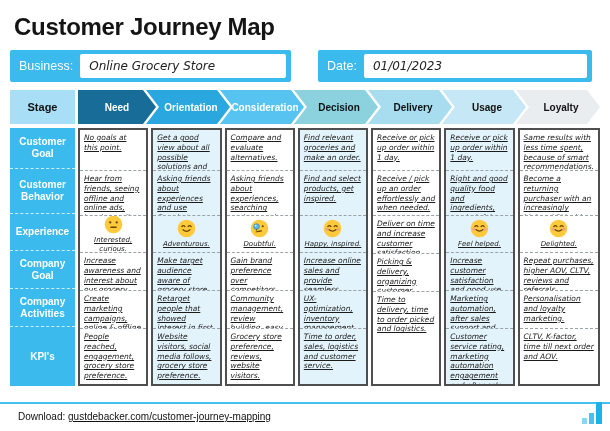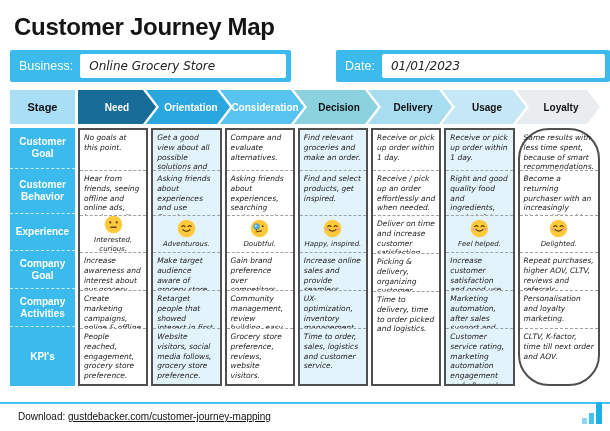--- a/index.html
+++ b/index.html
@@ -1,19 +1,19 @@
 <!DOCTYPE html>
 <html><head>
 <meta charset="utf-8">
 <style>
   html,body{margin:0;padding:0;background:#fff;}
   .page{position:relative;width:610px;height:431px;background:#fff;overflow:hidden;
         font-family:"Liberation Sans","DejaVu Sans",sans-serif;}
   .page-title{margin:13px 0 0 14px;font-size:24px;font-weight:800;color:#141414;letter-spacing:-.3px;}
-  .topbars{display:flex;justify-content:space-between;margin:9px 0 0 10px;}
+  .topbars{display:flex;justify-content:space-between;margin:9px 18px 0 10px;}
   .bar{background:#3ABAED;border-radius:2px;display:flex;align-items:center;
        height:32px;box-sizing:border-box;padding:4px 5px 4px 9px;}
   .bar-business{width:281px;}
   .bar-date{width:274px;}
   .bar-label{color:#fff;font-size:12.5px;margin-right:7px;white-space:nowrap;}
   .bar-input{background:#fff;border-radius:2px;flex:1;height:24px;display:flex;align-items:center;
              padding:0 9px;font-style:italic;font-size:12px;color:#222;
              font-family:"DejaVu Sans",sans-serif;}
   .journey{margin:8px 10px 0 10px;}
   .hdr-row{display:flex;height:34px;}
@@ -28,21 +28,21 @@
   .body-row{display:flex;margin-top:4px;height:258px;}
   .label-col{width:65px;flex:none;background:#3ABAED;display:flex;flex-direction:column;margin-right:3px;}
   .label-cell{display:flex;align-items:center;justify-content:center;text-align:center;
               color:#fff;font-weight:bold;font-size:10px;line-height:1.2;padding:4px 4px;box-sizing:border-box;
               border-bottom:1px dashed rgba(255,255,255,.75);}
   .label-cell:last-child{border-bottom:none;}
   .cols{display:flex;flex:1;gap:3px;}
   .col{flex:1;display:flex;flex-direction:column;border:2px solid #4F4F4F;box-sizing:border-box;}
   .cell{box-sizing:border-box;padding:3px 4px;border-bottom:1px dashed #9AA3A8;
         font-size:7.5px;line-height:1.3;font-style:italic;color:#1b1b1b;
-        font-family:"DejaVu Sans",sans-serif;overflow:hidden;}
+        font-family:"DejaVu Sans",sans-serif;overflow:hidden;text-decoration:underline;}
   .cell:last-child{border-bottom:none;}
   .h0{height:41px;flex:none;}
   .h1{height:45px;flex:none;}
   .h2{height:37px;flex:none;}
   .h3{height:38px;flex:none;}
   .h4{height:38px;flex:none;}
   .h5{flex:1;}
   .exp{display:flex;flex-direction:column;align-items:center;justify-content:center;gap:1px;padding:2px;}
   .exp .face{line-height:0;}
   .exp .exp-label{font-size:7px;font-style:italic;text-align:center;}
@@ -180,21 +180,21 @@
                   <path d="M7.8 13.2 Q12 16.8 16.2 13.2" stroke="#664500" stroke-width="1.4" fill="none" stroke-linecap="round"></path>
                   <circle cx="5.7" cy="12.9" r="1.7" fill="#F19A9A" opacity="0.85"></circle>
                   <circle cx="18.3" cy="12.9" r="1.7" fill="#F19A9A" opacity="0.85"></circle>
                 </svg></span>
               <span class="exp-label">Feel helped.</span>
             </div>
             <div class="cell h3">Increase customer satisfaction and good use of products.</div>
             <div class="cell h4">Marketing automation, after sales support and customer service.</div>
             <div class="cell h5">Customer service rating, marketing automation engagement and after sale rating.</div>
           </div>
-          <div class="col" style="background: rgb(255, 255, 255); border-radius: 31px;">
+          <div class="col" style="background: rgb(255, 255, 255);">
             <div class="cell h0">Same results with less time spent, because of smart recommendations.</div>
             <div class="cell h1">Become a returning purchaser with an increasingly higher AOV with friend referrals.</div>
             <div class="cell h2 exp">
               <span class="face"><svg viewBox="0 0 24 24" width="21" height="21" xmlns="http://www.w3.org/2000/svg">
                   <circle cx="12" cy="12" r="10" fill="#FFC93C"></circle>
                   <path d="M6.6 9.8 Q8.4 7.4 10.2 9.8" stroke="#664500" stroke-width="1.4" fill="none" stroke-linecap="round"></path>
                   <path d="M13.8 9.8 Q15.6 7.4 17.4 9.8" stroke="#664500" stroke-width="1.4" fill="none" stroke-linecap="round"></path>
                   <path d="M7.8 13.2 Q12 16.8 16.2 13.2" stroke="#664500" stroke-width="1.4" fill="none" stroke-linecap="round"></path>
                   <circle cx="5.7" cy="12.9" r="1.7" fill="#F19A9A" opacity="0.85"></circle>
                   <circle cx="18.3" cy="12.9" r="1.7" fill="#F19A9A" opacity="0.85"></circle>

